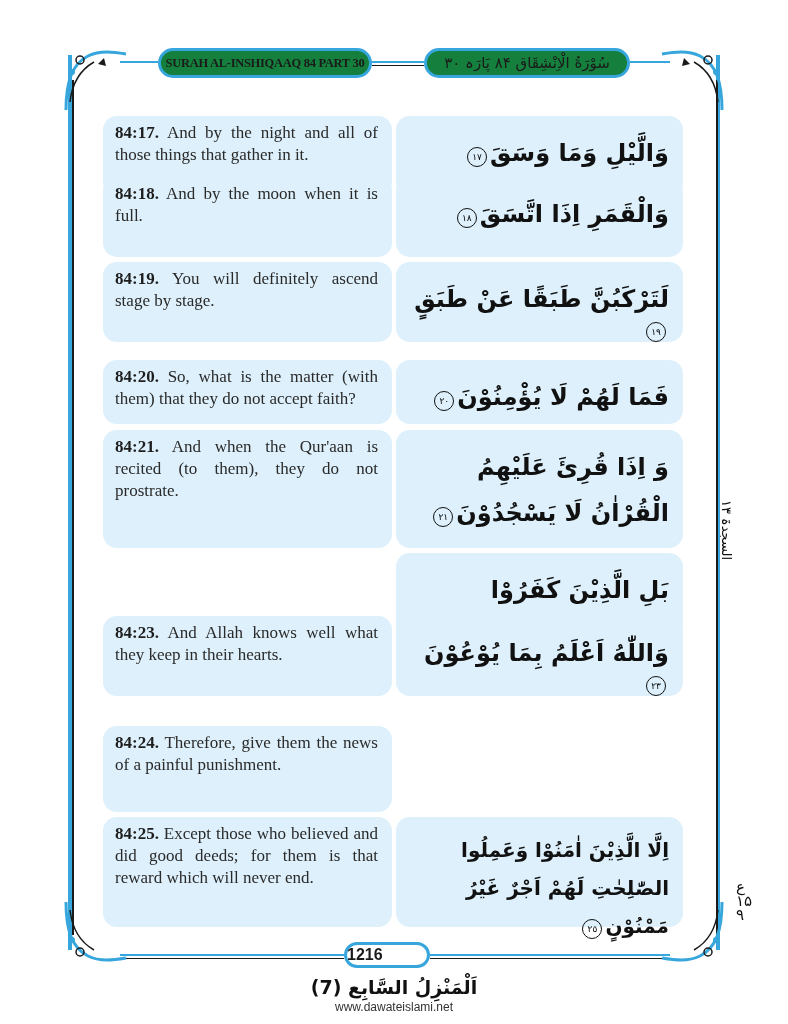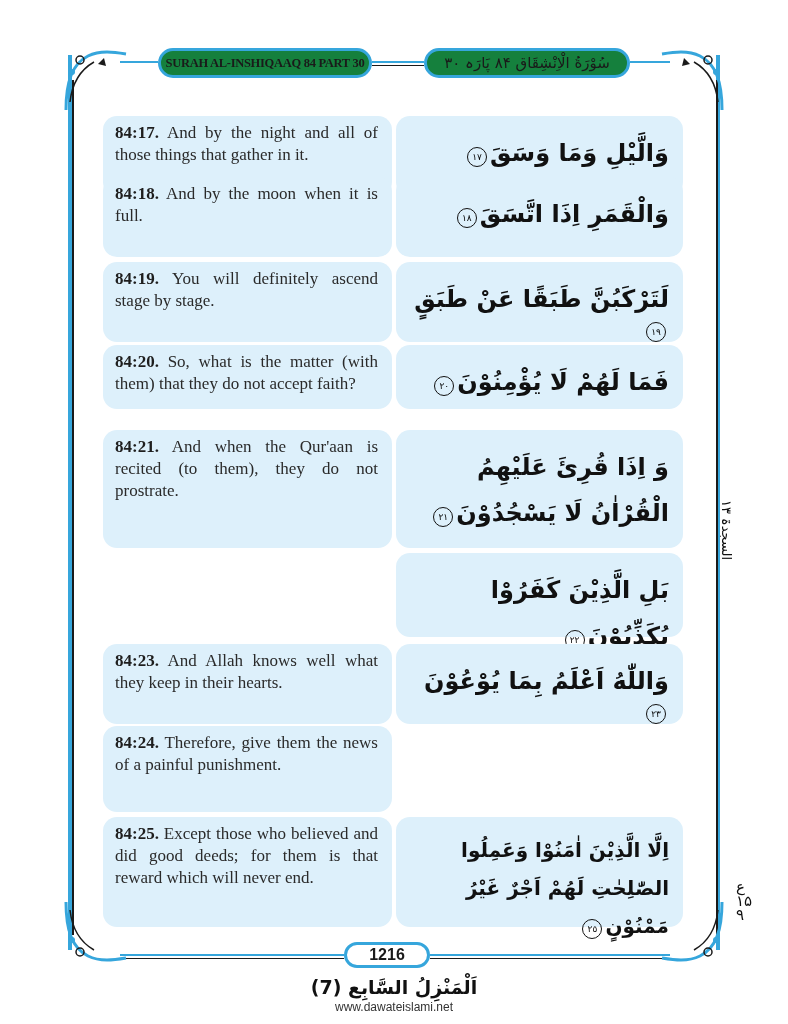--- a/index.html
+++ b/index.html
@@ -16,21 +16,21 @@
   .rows { position:absolute; left:103px; top:92px; width:580px; }
   .row { position:absolute; left:0; width:580px; }
   .cell { position:absolute; top:0; bottom:0; background:#ddf0fb; border-radius:14px; box-sizing:border-box; }
   .cell.en { left:0; width:289px; padding:6px 14px 0 12px; }
   .cell.ar { left:293px; width:287px; padding:14px 14px 0 8px; text-align:right; direction:rtl; }
   .en-text { font-family:"Liberation Serif", serif; font-size:17px; line-height:22px; color:#2a2a2a; text-align:justify; }
   .en-text b { font-weight:bold; color:#1e1e1e; }
   .ar-text { font-family:"DejaVu Sans", sans-serif; font-weight:bold; font-size:24px; line-height:46px; color:#111; }
   .ayah-mark { display:inline-block; width:18px; height:18px; border:1.5px solid #111; border-radius:50%; font-size:9px; line-height:18px; text-align:center; vertical-align:middle; margin-right:3px; font-weight:normal; }
   .margin-note { position:absolute; font-family:"DejaVu Sans", sans-serif; font-size:13px; color:#111; }
-  .footer-pill { position:absolute; left:344px; top:942px; width:86px; height:26px; border:3px solid #36a6dc; border-radius:14px; background:#fff; box-sizing:border-box; text-align:center; font-family:"Liberation Sans", sans-serif; font-weight:bold; font-size:16px; line-height:20px; color:#1a1a1a; }
+  .footer-pill { position:absolute; left:344px; top:942px; width:86px; height:26px; border:3px solid #36a6dc; border-radius:14px; background:#fff; box-sizing:border-box; font-family:"Liberation Sans", sans-serif; font-weight:bold; font-size:16px; line-height:20px; color:#1a1a1a; }
   .manzil { position:absolute; left:300px; top:976px; width:188px; text-align:center; font-family:"DejaVu Sans", sans-serif; font-weight:bold; font-size:19px; color:#111; direction:rtl; }
   .site { position:absolute; left:300px; top:1000px; width:188px; text-align:center; font-family:"Liberation Sans", sans-serif; font-size:12px; color:#333; }
 </style>
 </head>
 <body>
 
 <div class="frame-outer"></div>
 <div class="frame-inner-l"></div>
 <div class="frame-inner-r"></div>
 <div class="hline" style="left:372px;top:61px;width:52px;"></div>
@@ -84,36 +84,36 @@
         <div class="en-text"><b>84:18.</b> <span>And by the moon when it is full.</span></div>
       </div>
     <div class="cell ar"><span class="ar-text">وَالْقَمَرِ اِذَا اتَّسَقَ</span><span class="ayah-mark">١٨</span></div>
   </div>
   <div class="row" style="top:170px;height:80px;">
     <div class="cell en">
         <div class="en-text"><b>84:19.</b> <span>You will definitely ascend stage by stage.</span></div>
       </div>
     <div class="cell ar"><span class="ar-text">لَتَرْكَبُنَّ طَبَقًا عَنْ طَبَقٍ</span><span class="ayah-mark">١٩</span></div>
   </div>
-  <div class="row" style="top:253px;height:64px;">
+  <div class="row" style="top:268px;height:64px;">
     <div class="cell en">
         <div class="en-text"><b>84:20.</b> <span>So, what is the matter (with them) that they do not accept faith?</span></div>
       </div>
     <div class="cell ar"><span class="ar-text">فَمَا لَهُمْ لَا يُؤْمِنُوْنَ</span><span class="ayah-mark">٢٠</span></div>
   </div>
   <div class="row" style="top:338px;height:118px;">
     <div class="cell en">
         <div class="en-text"><b>84:21.</b> <span>And when the Qur'aan is recited (to them), they do not prostrate.</span></div>
       </div>
     <div class="cell ar"><span class="ar-text">وَ اِذَا قُرِئَ عَلَيْهِمُ الْقُرْاٰنُ لَا يَسْجُدُوْنَ</span><span class="ayah-mark">٢١</span></div>
   </div>
   <div class="row" style="top:461px;height:84px;">
     <div class="cell ar"><span class="ar-text">بَلِ الَّذِيْنَ كَفَرُوْا يُكَذِّبُوْنَ</span><span class="ayah-mark">٢٢</span></div>
   </div>
-  <div class="row" style="top:552px;height:80px;">
+  <div class="row" style="top:524px;height:80px;">
     <div class="cell en">
         <div class="en-text"><b>84:23.</b> <span>And Allah knows well what they keep in their hearts.</span></div>
       </div>
     <div class="cell ar"><span class="ar-text">وَاللّٰهُ اَعْلَمُ بِمَا يُوْعُوْنَ</span><span class="ayah-mark">٢٣</span></div>
   </div>
   <div class="row" style="top:634px;height:86px;">
     <div class="cell en">
         <div class="en-text"><b>84:24.</b> <span>Therefore, give them the news of a painful punishment.</span></div>
       </div>
   </div>

